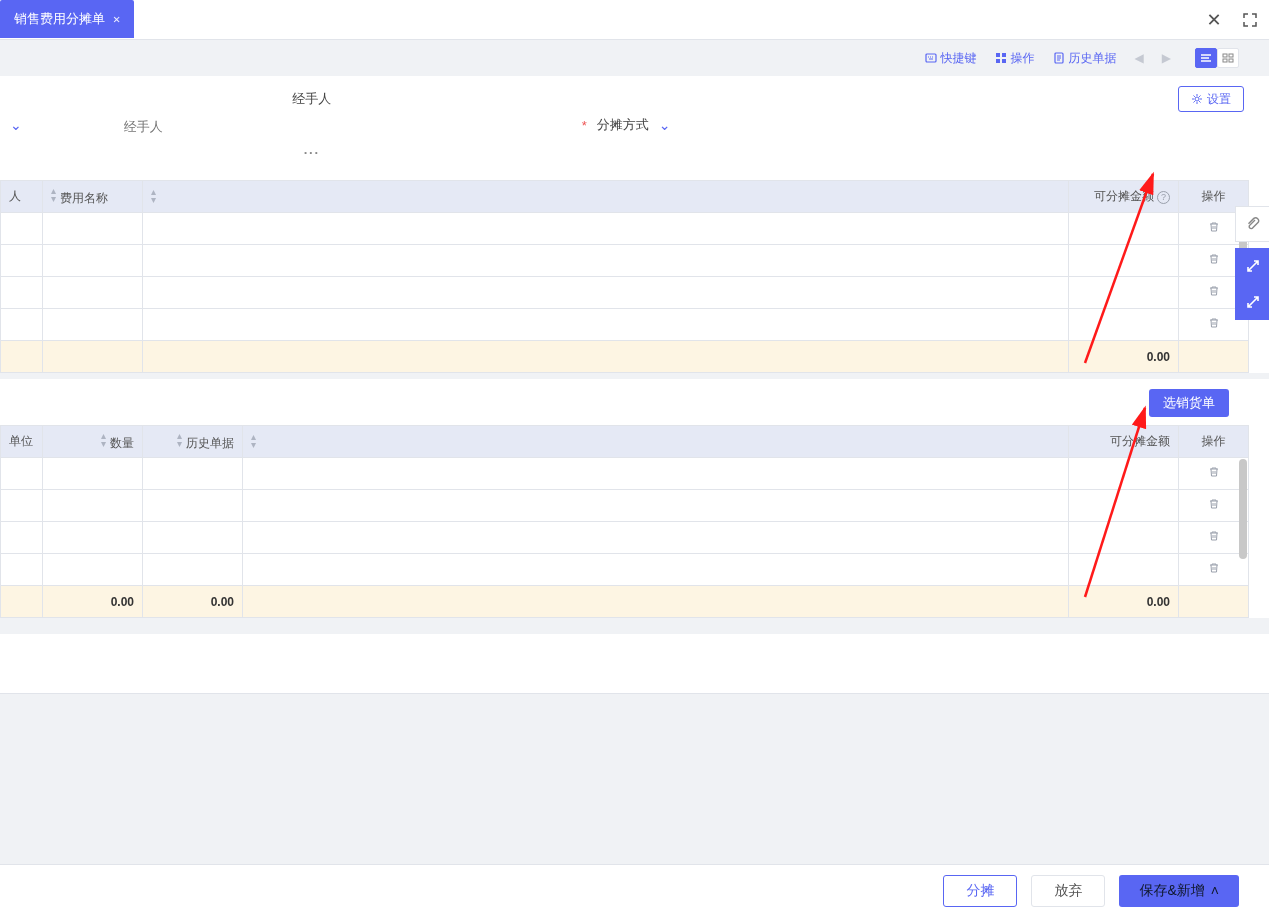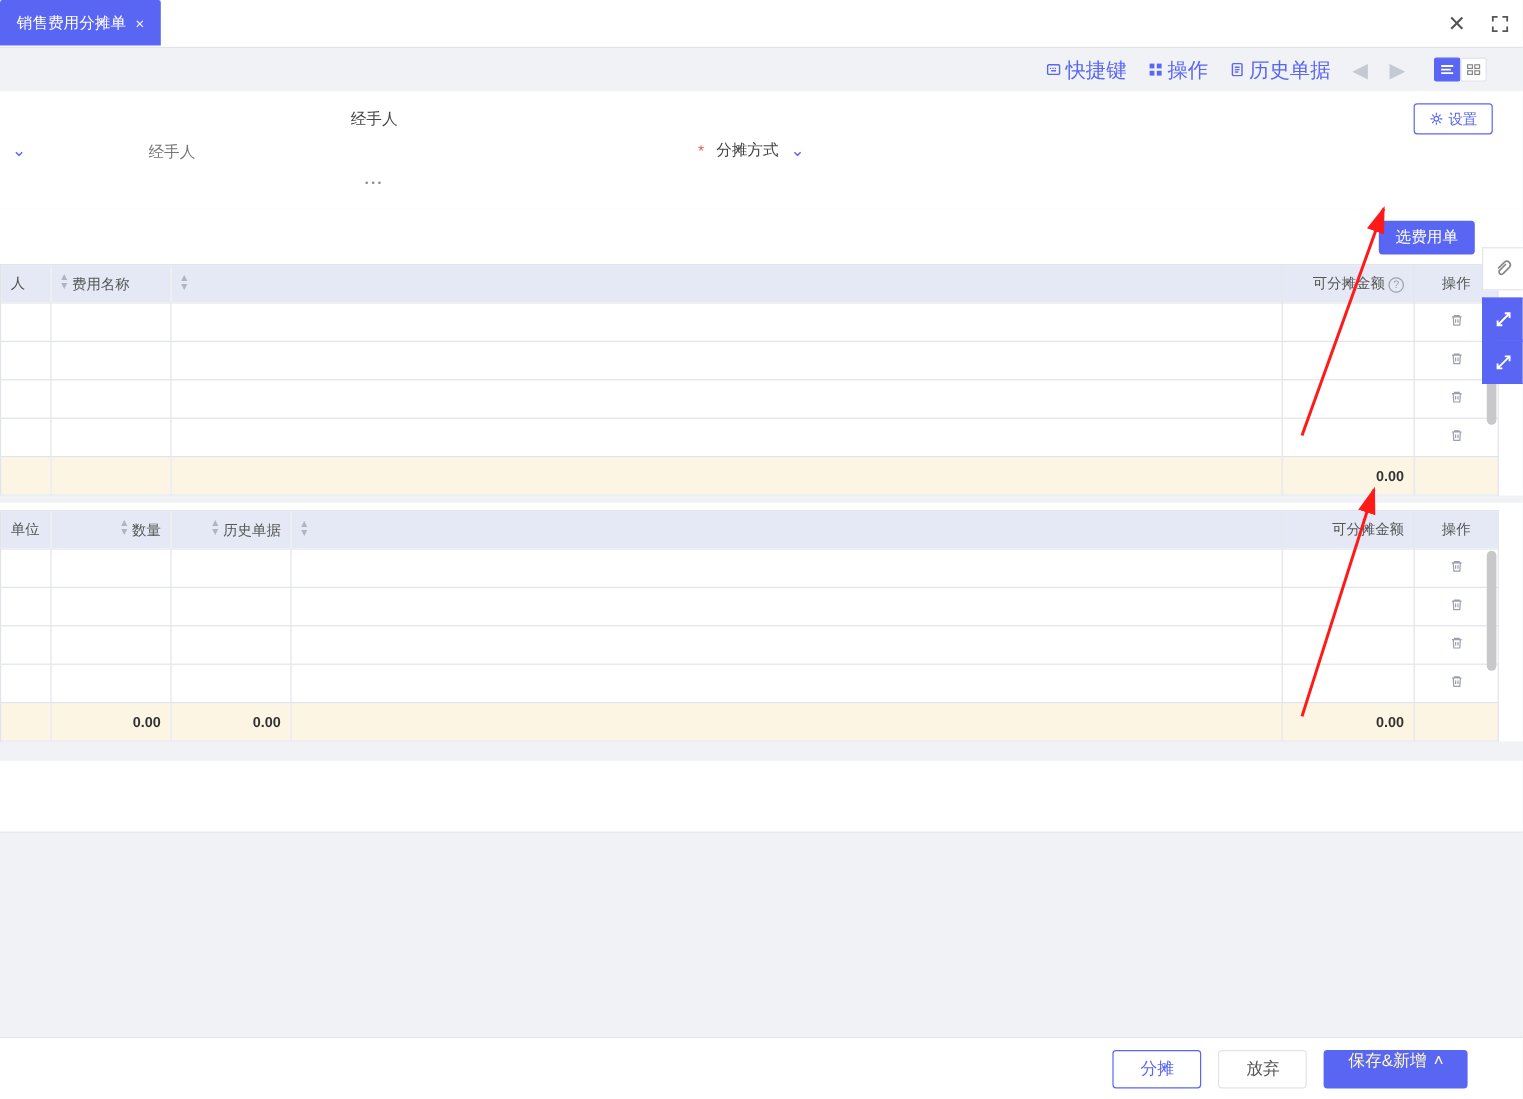--- a/index.html
+++ b/index.html
@@ -19,21 +19,21 @@
   
   .tabbar{background:#fff;height:40px;display:flex;align-items:flex-start;position:relative;border-bottom:1px solid var(--border);}
   .tab{background:var(--blue);color:#fff;height:38px;padding:0 14px;display:flex;align-items:center;gap:8px;border-radius:2px 2px 0 0;font-size:13px;font-family:Liberation Mono, monospace;}
   .tab .close{font-size:12px;opacity:.9;}
   .tabbar-right{position:absolute;right:10px;top:0;height:40px;display:flex;align-items:center;gap:18px;}
   .icon-btn{width:18px;height:18px;display:flex;align-items:center;justify-content:center;color:#555;cursor:pointer;}
 
   .content{background:var(--body-bg);}
 
   
-  .toolbar{height:36px;background:var(--body-bg);display:flex;align-items:center;justify-content:flex-end;padding:0 30px 0 10px;gap:18px;color:#666;font-size:17px;}
+  .toolbar{height:36px;background:var(--body-bg);display:flex;align-items:center;justify-content:flex-end;padding:0 30px 0 10px;gap:18px;color:#666;font-size:12px;}
   .tool-link{display:flex;align-items:center;gap:4px;cursor:pointer;color:#666;}
   .nav-arrow{color:#c5c9d2;}
   .view-toggle{display:flex;gap:0;margin-left:6px;}
   .view-btn{width:22px;height:20px;border:1px solid var(--border);display:flex;align-items:center;justify-content:center;background:#fff;color:#888;border-radius:2px;}
   .view-btn.active{background:var(--blue);color:#fff;border-color:var(--blue);}
 
   
   .form-area{background:#fff;padding:14px 20px 14px 0;display:flex;align-items:center;gap:60px;position:relative;}
   .field{display:flex;align-items:center;gap:10px;flex:0 0 auto;}
   .field-left{position:relative;}
@@ -58,24 +58,24 @@
   .table .op{text-align:center;width:60px;}
   .table tbody tr.total td{background:var(--totalrow);font-weight:700;}
   .sort-icon{color:#aeb4c2;font-size:10px;margin-right:4px;display:inline-block;line-height:8px;}
   .del-icon{color:#9aa0ac;cursor:pointer;}
   .help-icon{display:inline-flex;width:13px;height:13px;border:1px solid #9aa0ac;border-radius:50%;align-items:center;justify-content:center;font-size:9px;color:#9aa0ac;margin-left:3px;}
   .scrollbar-fake{position:absolute;right:2px;width:8px;background:#c8c8c8;border-radius:4px;}
 
   .gap-strip{height:16px;background:var(--body-bg);}
 
   
-  .footer{position:absolute;bottom:0;left:0;right:0;height:52px;background:#fff;border-top:1px solid var(--border);display:flex;align-items:center;justify-content:flex-end;gap:14px;padding:0 46px;}
+  .footer{position:absolute;bottom:0;left:0;right:0;height:52px;background:#fff;border-top:1px solid var(--border);display:flex;align-items:center;justify-content:flex-end;gap:14px;padding:0 30px;}
   .btn-outline{border:1px solid var(--border);background:#fff;color:#555;height:32px;padding:0 22px;border-radius:3px;font-size:14px;cursor:pointer;}
   .btn-outline.blue{border-color:var(--blue);color:var(--blue);}
-  .btn-primary-big{background:var(--blue);color:#fef9c3;border:none;height:32px;padding:0 20px;border-radius:3px;font-size:14px;cursor:pointer;display:flex;gap:6px;}
+  .btn-primary-big{background:var(--blue);color:#0f172a;border:none;height:32px;padding:0 20px;border-radius:3px;font-size:14px;cursor:pointer;display:flex;align-items:center;gap:6px;}
 
   
   .right-rail{position:absolute;right:0;top:206px;display:flex;flex-direction:column;}
   .rail-btn{width:34px;height:36px;background:#fff;border:1px solid var(--border);border-right:none;display:flex;align-items:center;justify-content:center;color:#888;}
   .rail-btn.blue{background:var(--blue);color:#fff;border-color:var(--blue);}
 
   
   svg.annot{position:absolute;pointer-events:none;}
 </style>
 </head>
@@ -158,23 +158,20 @@
     <button class="settings-btn">
       <svg width="12" height="12" viewBox="0 0 12 12" fill="none" stroke="currentColor" stroke-width="1">
           <circle cx="6" cy="6" r="2"></circle>
           <path d="M6 1v2M6 9v2M1 6h2M9 6h2M2.5 2.5l1.4 1.4M8.1 8.1l1.4 1.4M2.5 9.5l1.4-1.4M8.1 3.9l1.4-1.4"></path>
         </svg>
       <span>设置</span>
     </button>
   </div>
 
   <div class="section">
-    <div class="section-top">
-      <button class="primary-btn">选费用单</button>
-    </div>
     <div class="table-wrap">
       <table class="table">
         <colgroup>
             <col style="width:42px">
             <col style="width:100px">
             <col>
             <col style="width:110px">
             <col style="width:70px">
           </colgroup>
         <thead>
@@ -230,20 +227,23 @@
               <td class="num">0.00</td>
               <td class="op"></td>
             </tr>
         </tbody>
       </table>
       <div class="scrollbar-fake" style="top:34px;height:100px;"></div>
     </div>
   </div>
 
   <div class="section" style="margin-top:6px;">
+    <div class="section-top">
+      <button class="primary-btn">选销货单</button>
+    </div>
     <div class="table-wrap">
       <table class="table">
         <colgroup>
             <col style="width:42px">
             <col style="width:100px">
             <col style="width:100px">
             <col>
             <col style="width:110px">
             <col style="width:70px">
           </colgroup>

